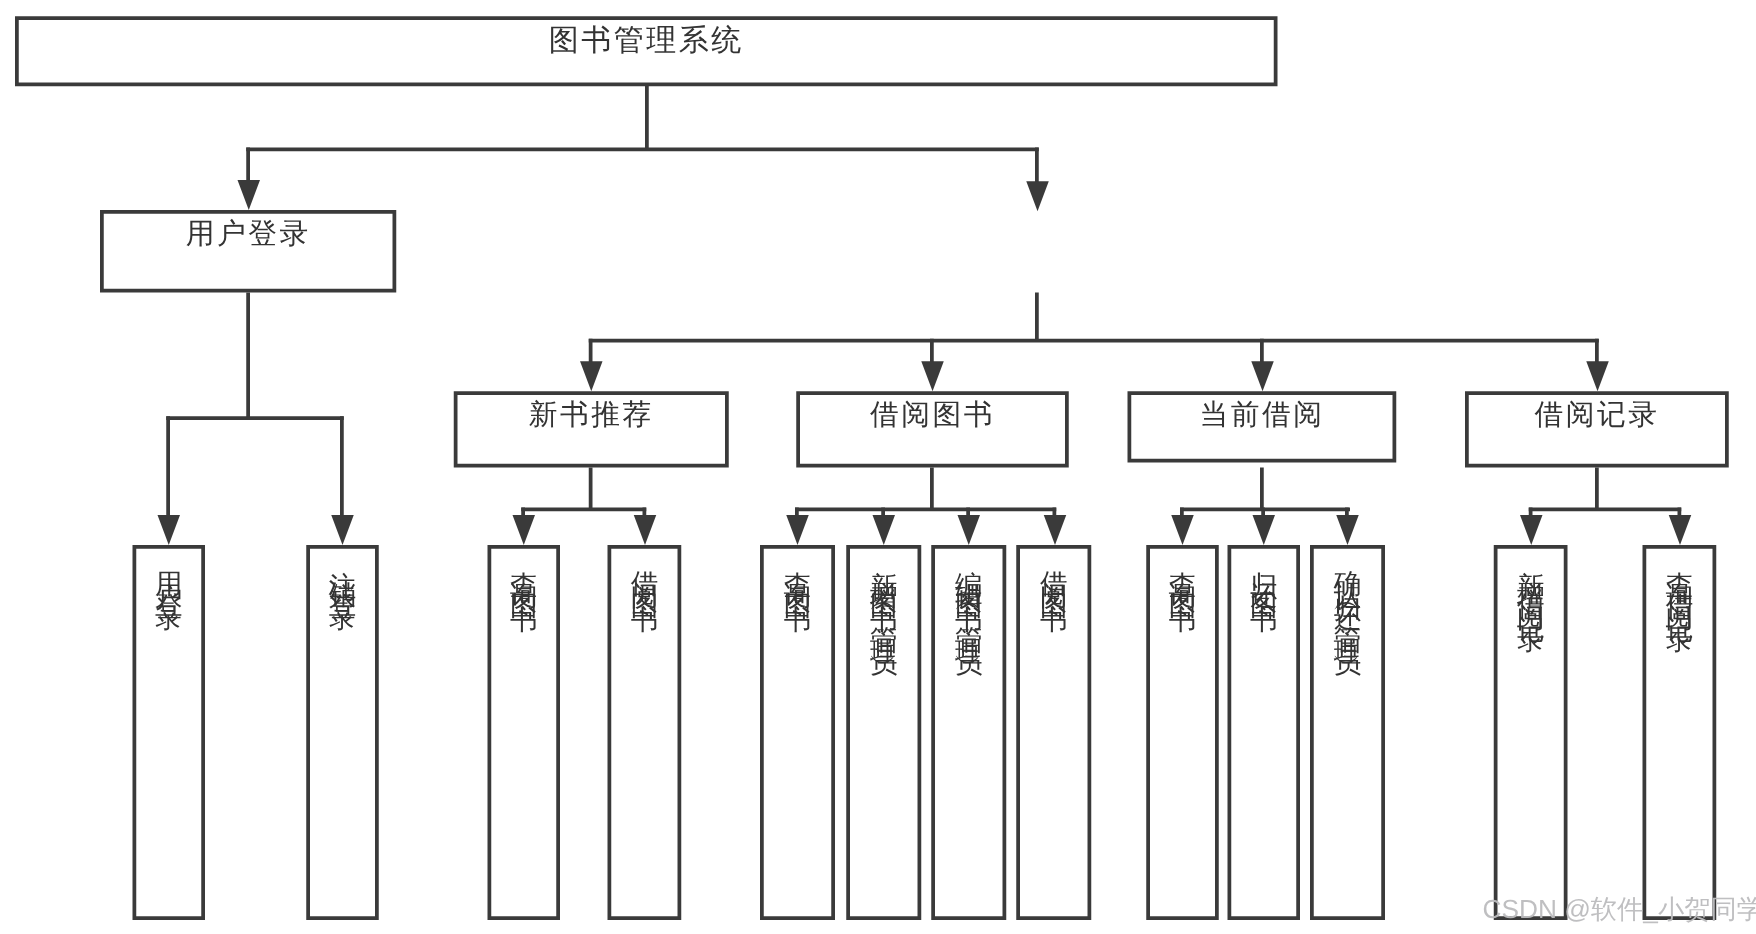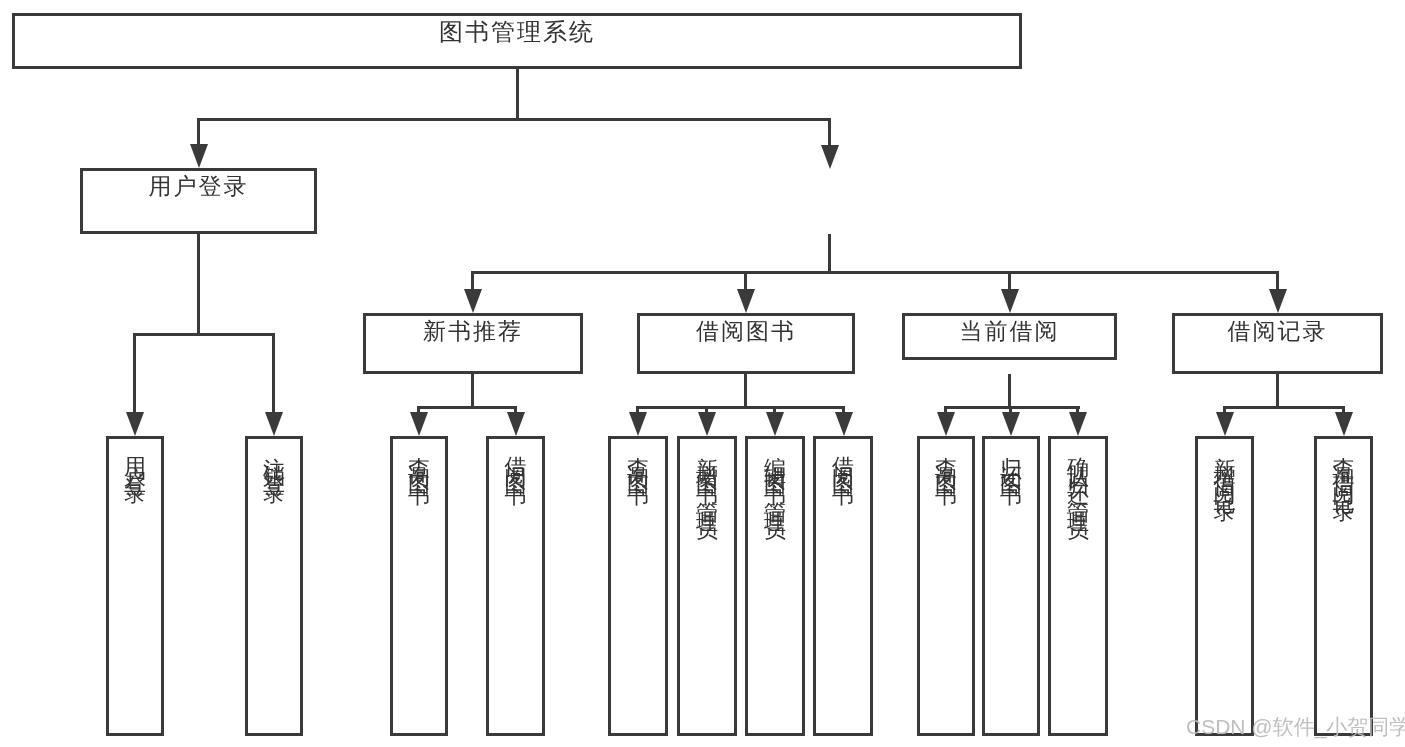--- a/index.html
+++ b/index.html
@@ -42,21 +42,21 @@
   <div class="box" style="left:80px;top:168px;width:237px;height:66px">
     <span class="hlabel">用户登录</span>
   </div>
 
   <div class="box" style="left:363px;top:313px;width:220px;height:61px">
     <span class="hlabel">新书推荐</span>
   </div>
   <div class="box" style="left:637px;top:313px;width:218px;height:61px">
     <span class="hlabel">借阅图书</span>
   </div>
-  <div class="box" style="left:902px;top:313px;width:215px;height:47px">
+  <div class="box" style="left:902px;top:313px;width:215px;height:57px">
     <span class="hlabel">当前借阅</span>
   </div>
   <div class="box" style="left:1172px;top:313px;width:211px;height:61px">
     <span class="hlabel">借阅记录</span>
   </div>
 
   <div class="box" style="left:106px;top:436px;width:58px;height:300px">
     <span class="vtext">用户登录</span>
   </div>
   <div class="box" style="left:245px;top:436px;width:58px;height:300px">

